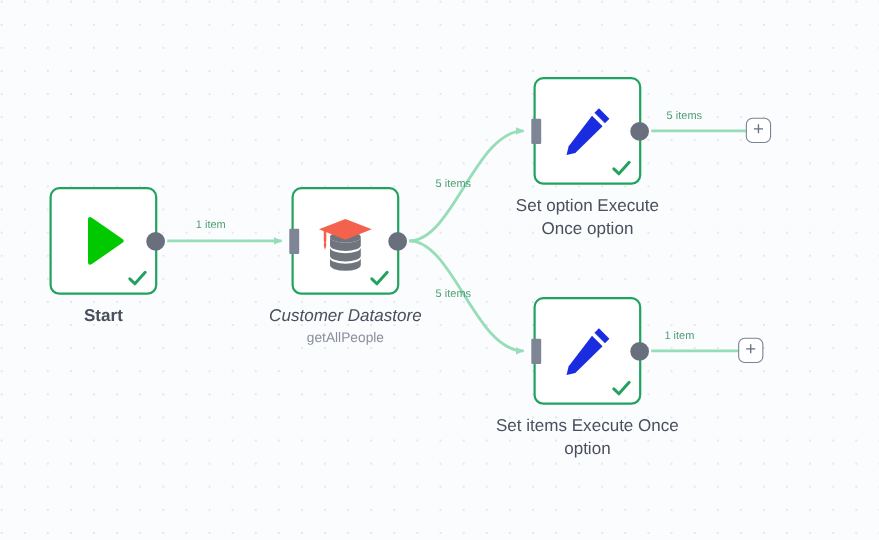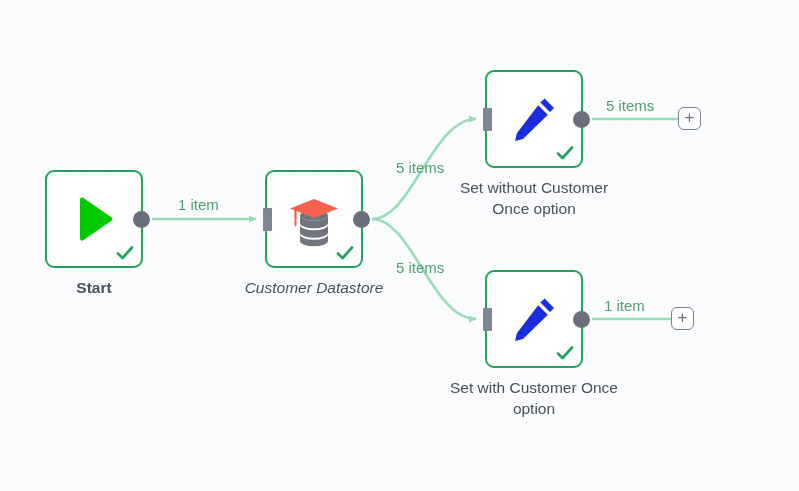--- a/index.html
+++ b/index.html
@@ -104,21 +104,21 @@
     text-align: center;
     color: #8a8f9c;
     font-size: 12.5px;
     line-height: 16px;
   }
 
   
   .edge-label {
     position: absolute;
     color: #4d9e72;
-    font-size: 15px;
+    font-size: 10px;
     line-height: 16px;
     white-space: nowrap;
   }
 
   
   .plus-btn {
     position: absolute;
     width: 23px;
     height: 23px;
     box-sizing: border-box;
@@ -195,57 +195,58 @@
         <path d="M11.5,29.5 q-2.2,4.5 0,8.5 q2.2,-4 0,-8.5 z" fill="#f4614c"></path>
       </svg>
     </div>
     <svg class="check" viewBox="0 0 20 20">
       <path d="M3,10.5 L7.6,15 L17,4.5" stroke="#21a25f" stroke-width="2.7" fill="none" stroke-linecap="round" stroke-linejoin="round"></path>
     </svg>
     <div class="port-in"></div>
     <div class="port-out"></div>
   </div>
   <div class="node-label" style="left:214px; top:277px; width:200px;font-style:italic;">Customer Datastore</div>
+  <div class="node-sublabel" style="left:214px; top:299px; width:200px;">getAllPeople</div>
 
   <div class="node" style="left:485px; top:70px;">
     <div class="node-inner">
       <svg class="icon-wrap" viewBox="0 0 60 60">
         <g fill="#1a2ce0">
           <path d="M40.5,9.5 L50,19 L45.5,23.5 L36,14 Z"></path>
           <path d="M34.2,16.2 L43.8,25.8 L19,50 L11,52 L13,44 Z"></path>
         </g>
         <path d="M36,14 L46,24" stroke="#ffffff" stroke-width="1.4" opacity="0.85"></path>
       </svg>
     </div>
     <svg class="check" viewBox="0 0 20 20">
       <path d="M3,10.5 L7.6,15 L17,4.5" stroke="#21a25f" stroke-width="2.7" fill="none" stroke-linecap="round" stroke-linejoin="round"></path>
     </svg>
     <div class="port-in"></div>
     <div class="port-out"></div>
   </div>
-  <div class="node-label" style="left:444px; top:177px; width:180px;">Set without Customer
+  <div class="node-label" style="left:444px; top:177px; width:180px;">Set option Execute
 Once option</div>
 
   <div class="node" style="left:485px; top:270px;">
     <div class="node-inner">
       <svg class="icon-wrap" viewBox="0 0 60 60">
         <g fill="#1a2ce0">
           <path d="M40.5,9.5 L50,19 L45.5,23.5 L36,14 Z"></path>
           <path d="M34.2,16.2 L43.8,25.8 L19,50 L11,52 L13,44 Z"></path>
         </g>
         <path d="M36,14 L46,24" stroke="#ffffff" stroke-width="1.4" opacity="0.85"></path>
       </svg>
     </div>
     <svg class="check" viewBox="0 0 20 20">
       <path d="M3,10.5 L7.6,15 L17,4.5" stroke="#21a25f" stroke-width="2.7" fill="none" stroke-linecap="round" stroke-linejoin="round"></path>
     </svg>
     <div class="port-in"></div>
     <div class="port-out"></div>
   </div>
-  <div class="node-label" style="left:434px; top:377px; width:200px;">Set with Customer Once
+  <div class="node-label" style="left:434px; top:377px; width:200px;">Set items Execute Once
 option</div>
 
   <div class="edge-label" style="left:178px; top:197px;">1 item</div>
 
   <div class="edge-label" style="left:396px; top:160px;">5 items</div>
 
   <div class="edge-label" style="left:396px; top:260px;">5 items</div>
 
   <div class="edge-label" style="left:606px; top:98px;">5 items</div>
 

